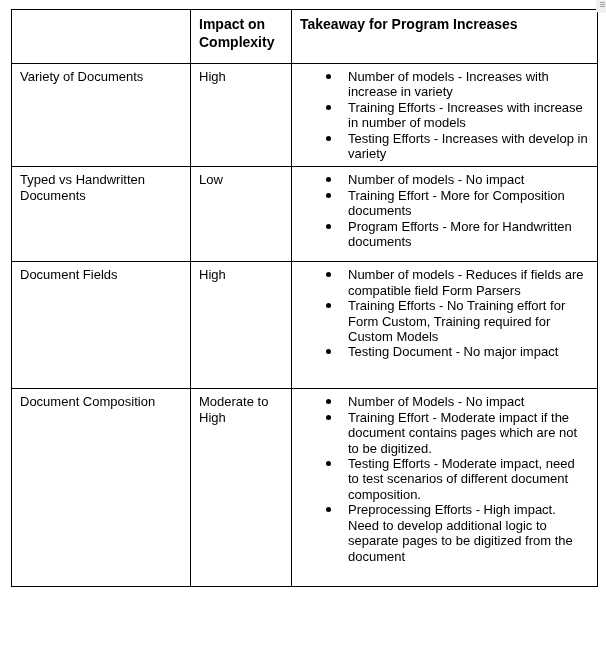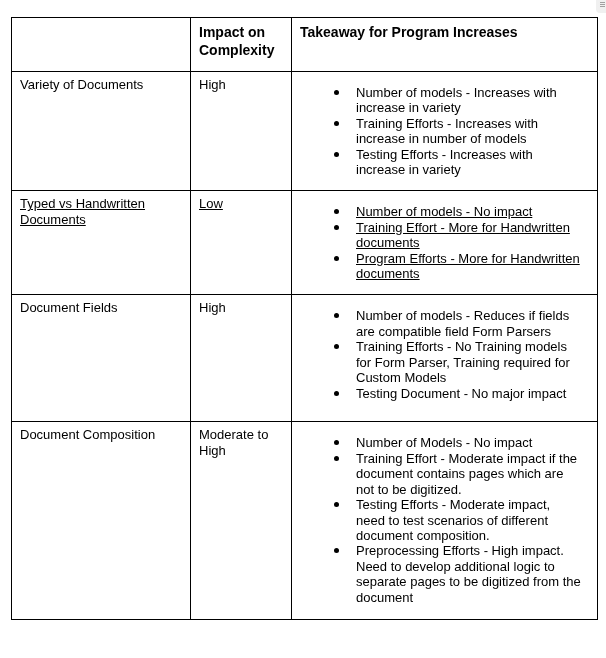--- a/index.html
+++ b/index.html
@@ -12,21 +12,21 @@
     height: 658px;
     position: relative;
     background: #ffffff;
     font-family: "Liberation Sans", sans-serif;
     color: #000000;
     overflow: hidden;
   }
   .doc-table {
     position: absolute;
     left: 11px;
-    top: 17px;
+    top: 9px;
     width: 586px;
     border-collapse: collapse;
     table-layout: fixed;
   }
   .doc-table th, .doc-table td {
     border: 1px solid #000000;
     vertical-align: top;
     text-align: left;
     padding: 5px 8px;
     font-size: 13px;
@@ -39,28 +39,28 @@
     line-height: 17.5px;
     font-weight: bold;
     padding-top: 6px;
   }
   col.c-factor   { width: 179px; }
   col.c-impact   { width: 101px; }
   col.c-takeaway { width: 306px; }
 
   tr.r-header { height: 54px; }
   tr.r-0 { height: 81px; }
-  tr.r-1 { height: 95px; text-decoration: underline; }
+  tr.r-1 { height: 95px; }
   tr.r-2 { height: 127px; }
   tr.r-3 { height: 198px; }
   tr.r-4 { height: 79px; }
 
   td.takeaway-cell { padding-left: 0; padding-right: 8px; }
   ul.takeaway-list {
-    margin: 8px;
+    margin: 0;
     padding: 0 0 0 56px;
     list-style: none;
   }
   ul.takeaway-list li {
     position: relative;
   }
   ul.takeaway-list li::before {
     content: "";
     position: absolute;
     left: -22px;
@@ -106,42 +106,42 @@
     </tr>
   </thead>
   <tbody>
     <tr class="r-0">
       <td>Variety of Documents</td>
       <td>High</td>
       <td class="takeaway-cell">
         <ul class="takeaway-list">
           <li>Number of models - Increases with increase in variety</li>
           <li>Training Efforts - Increases with increase in number of models</li>
-          <li>Testing Efforts - Increases with increase in variety</li>
+          <li>Testing Efforts - Increases with develop in variety</li>
         </ul>
       </td>
     </tr>
     <tr class="r-1">
       <td>Typed vs Handwritten Documents</td>
       <td>Low</td>
       <td class="takeaway-cell">
         <ul class="takeaway-list">
           <li>Number of models - No impact</li>
-          <li>Training Effort - More for Handwritten documents</li>
+          <li>Training Effort - More for Composition documents</li>
           <li>Program Efforts - More for Handwritten documents</li>
         </ul>
       </td>
     </tr>
     <tr class="r-2">
       <td>Document Fields</td>
       <td>High</td>
       <td class="takeaway-cell">
         <ul class="takeaway-list">
           <li>Number of models - Reduces if fields are compatible field Form Parsers</li>
-          <li>Training Efforts - No Training models for Form Parser, Training required for Custom Models</li>
+          <li>Training Efforts - No Training effort for Form Custom, Training required for Custom Models</li>
           <li>Testing Document - No major impact</li>
         </ul>
       </td>
     </tr>
     <tr class="r-3">
       <td>Document Composition</td>
       <td>Moderate to High</td>
       <td class="takeaway-cell">
         <ul class="takeaway-list">
           <li>Number of Models - No impact</li>

